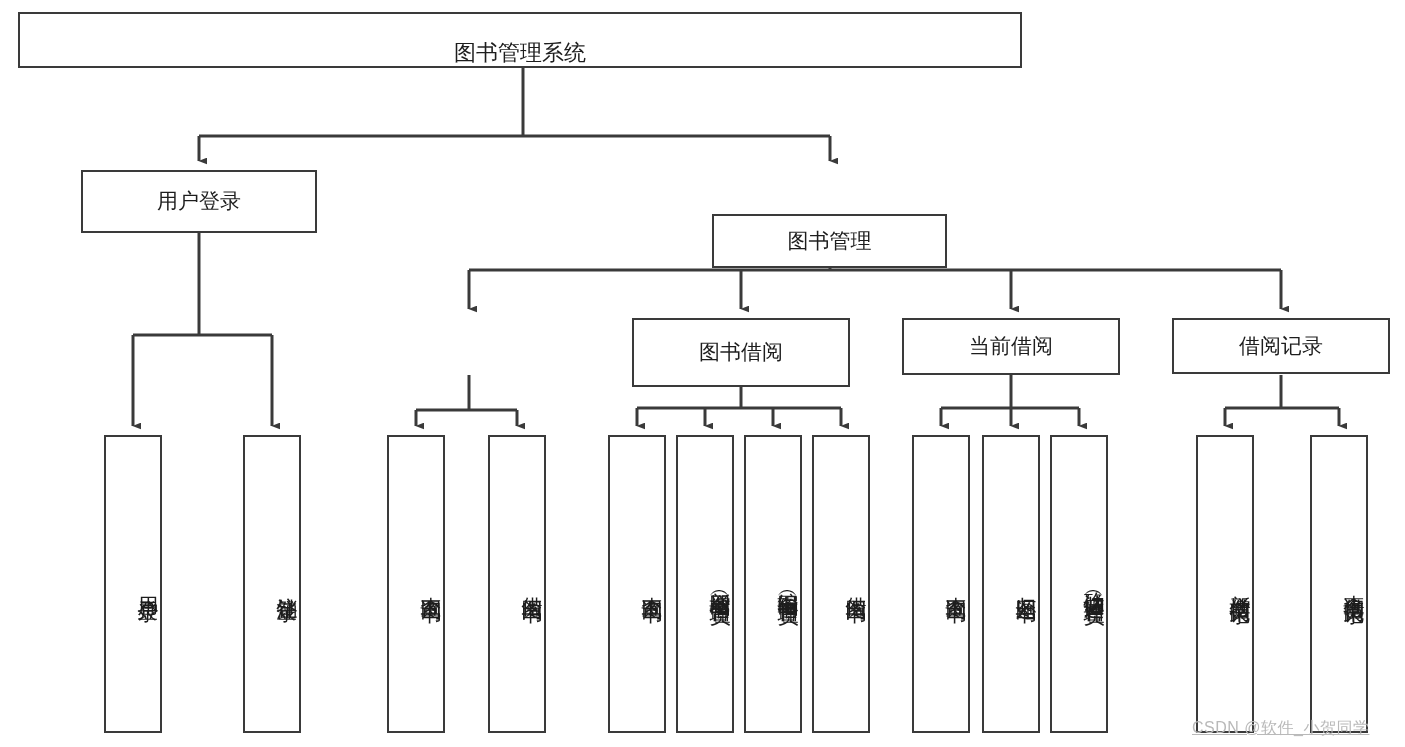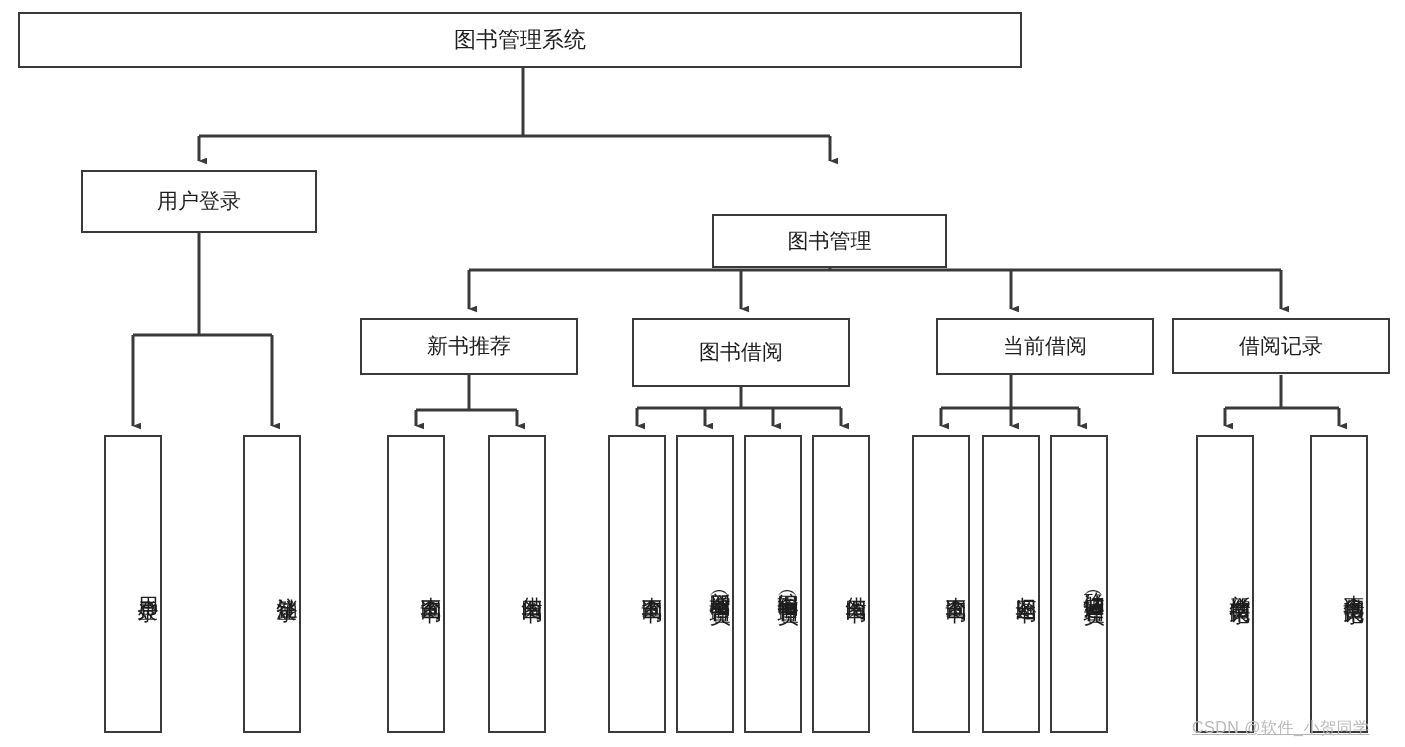--- a/index.html
+++ b/index.html
@@ -44,20 +44,21 @@
     text-orientation: upright;
     font-size: 21px;
     letter-spacing: 2px;
     padding-top: 6px;
     padding-bottom: 6px;
     align-items: flex-start;
     justify-content: center;
   }
   .node.root {
     font-size: 22px;
+    align-items: flex-end;
   }
   .watermark {
     position: absolute;
     font-size: 16px;
     color: #b9b9b9;
     white-space: nowrap;
     letter-spacing: 0.5px;
   }
 </style>
 </head>
@@ -120,27 +121,24 @@
     <span>图书管理系统</span>
   </div>
 
   <div class="node horizontal" style="left: 81px; top: 170px; width: 236px; height: 63px;">
     <span>用户登录</span>
   </div>
   <div class="node horizontal" style="left: 712px; top: 170px; width: 235px; height: 54px; margin-top: 44px;">
     <span>图书管理</span>
   </div>
 
-  <div class="node horizontal" style="left: 360px; top: 318px; width: 218px; height: 57px;">
-    <span>新书推荐</span>
-  </div>
   <div class="node horizontal" style="left: 632px; top: 318px; width: 218px; height: 69px;">
     <span>图书借阅</span>
   </div>
-  <div class="node horizontal" style="left: 936px; top: 318px; width: 218px; height: 57px;">
+  <div class="node horizontal" style="left: 902px; top: 318px; width: 218px; height: 57px;">
     <span>当前借阅</span>
   </div>
   <div class="node horizontal" style="left: 1172px; top: 318px; width: 218px; height: 56px;">
     <span>借阅记录</span>
   </div>
 
   <div class="node vertical" style="left: 104px; top: 435px; width: 58px; height: 298px;">
     <span>用户登录</span>
   </div>
   <div class="node vertical" style="left: 243px; top: 435px; width: 58px; height: 298px;">

